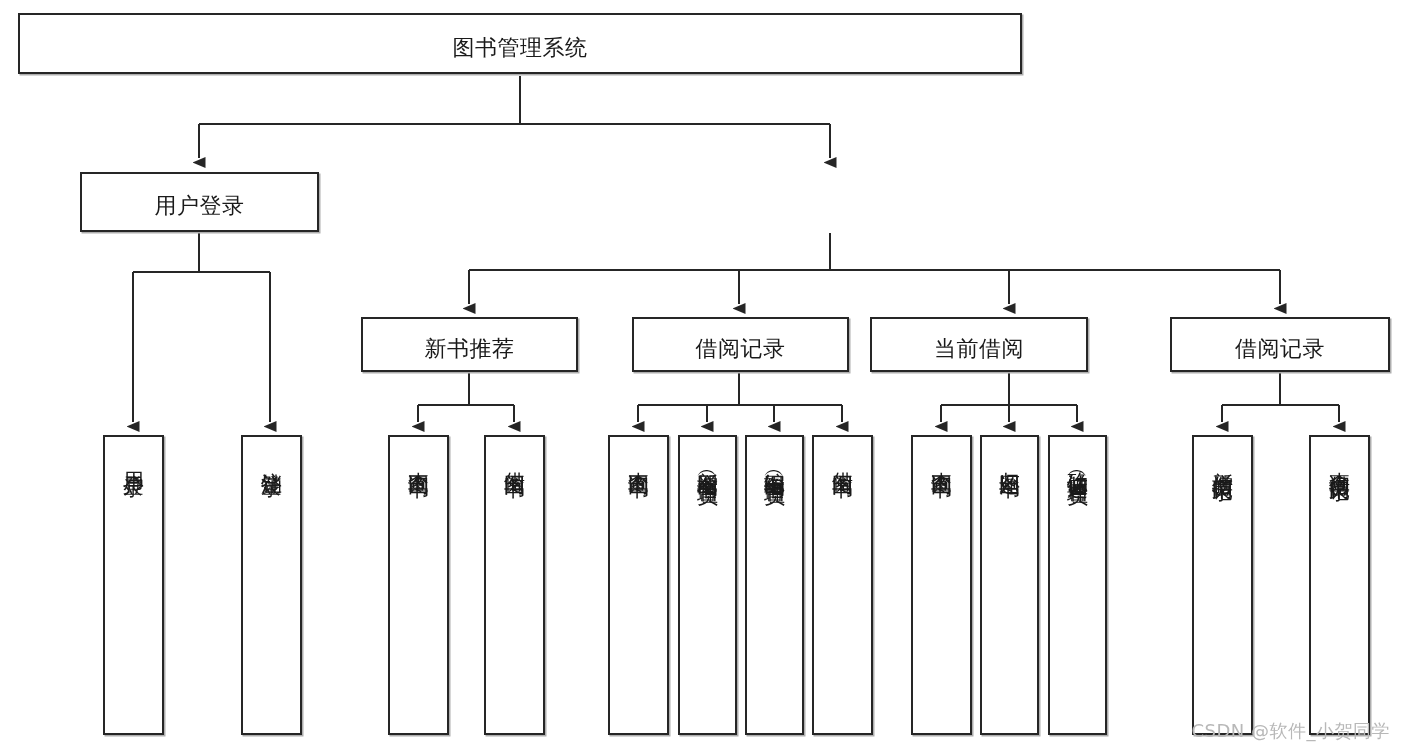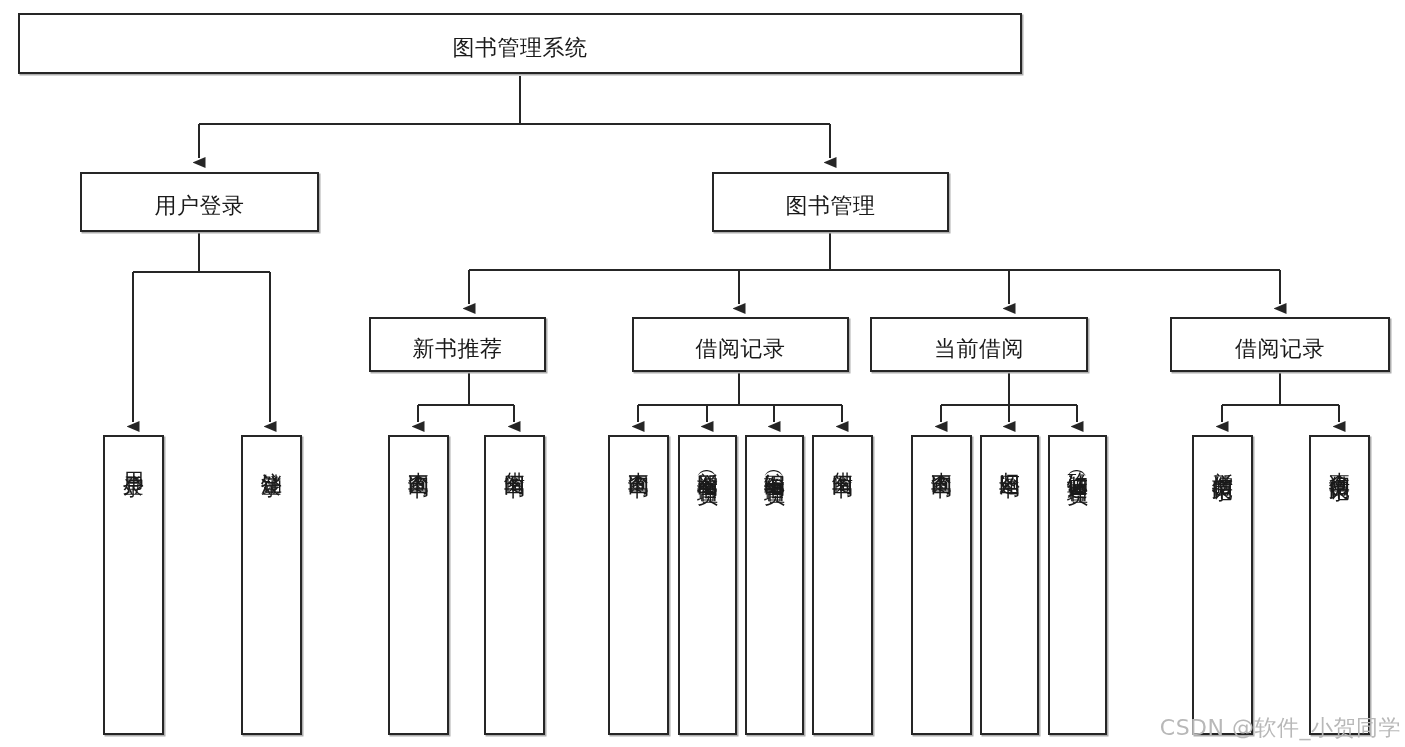--- a/index.html
+++ b/index.html
@@ -54,23 +54,23 @@
   .node.vertical .node-label {
     writing-mode: vertical-rl;
     text-orientation: upright;
     font-size: 21px;
     line-height: 1.05;
     letter-spacing: 2px;
     max-height: 100%;
   }
   #watermark {
     position: absolute;
-    right: 4px;
+    right: 15px;
     bottom: 4px;
-    font-size: 22px;
+    font-size: 18px;
     color: #b8b8b8;
     white-space: nowrap;
     letter-spacing: 0.5px;
   }
 </style>
 </head>
 <body>
 
 <div id="diagram-root">
 
@@ -126,25 +126,22 @@
     </g>
   </svg>
 
   <div class="node horizontal" style="left:18px; top:13px; width:1004px; height:61px;">
     <span class="node-label">图书管理系统</span>
   </div>
 
   <div class="node horizontal" style="left:80px; top:172px; width:239px; height:60px;">
     <span class="node-label">用户登录</span>
   </div>
-  <div class="node horizontal" style="left:712px; top:172px; width:237px; height:60px;">
-    <span class="node-label">图书管理</span>
-  </div>
 
-  <div class="node horizontal" style="left:369px; top:317px; width:177px; height:55px;">
+  <div class="node horizontal" style="left:361px; top:317px; width:217px; height:55px;">
     <span class="node-label">新书推荐</span>
   </div>
   <div class="node horizontal" style="left:632px; top:317px; width:217px; height:55px;">
     <span class="node-label">借阅记录</span>
   </div>
   <div class="node horizontal" style="left:870px; top:317px; width:218px; height:55px;">
     <span class="node-label">当前借阅</span>
   </div>
   <div class="node horizontal" style="left:1170px; top:317px; width:220px; height:55px;">
     <span class="node-label">借阅记录</span>

